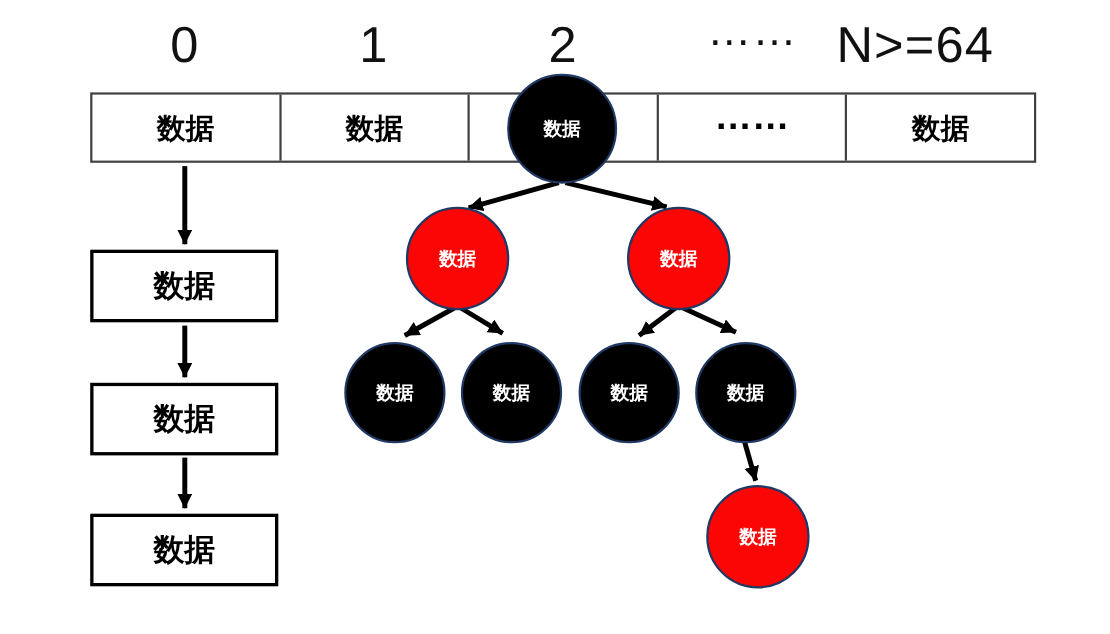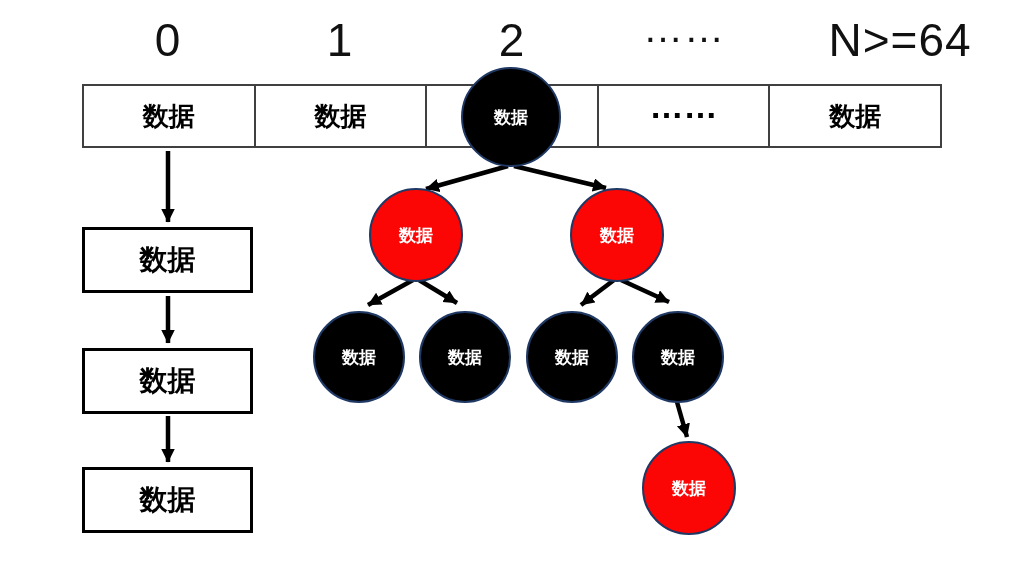--- a/index.html
+++ b/index.html
@@ -108,21 +108,21 @@
 </style>
 </head>
 <body>
 
 <div class="canvas">
 
   <div class="idx-label" style="left:82px">0</div>
   <div class="idx-label" style="left:254px">1</div>
   <div class="idx-label" style="left:426px">2</div>
   <div class="idx-label dots" style="left:598px">……</div>
-  <div class="idx-label" style="left:814px">N&gt;=64</div>
+  <div class="idx-label" style="left:746px">N&gt;=64</div>
 
   <div class="bucket-array">
     <div class="bucket-cell">
         <span>数据</span>
       </div>
     <div class="bucket-cell">
         <span>数据</span>
       </div>
     <div class="bucket-cell">
         <span></span>

